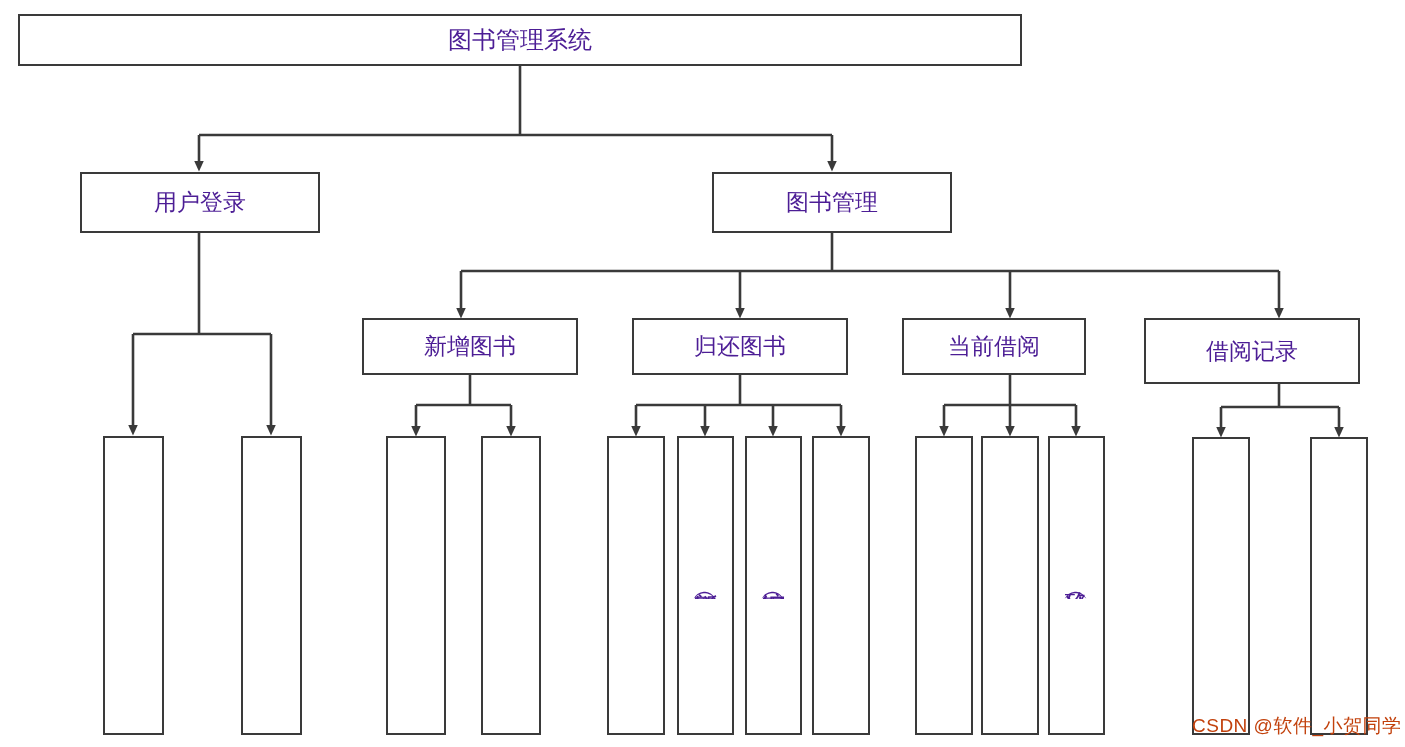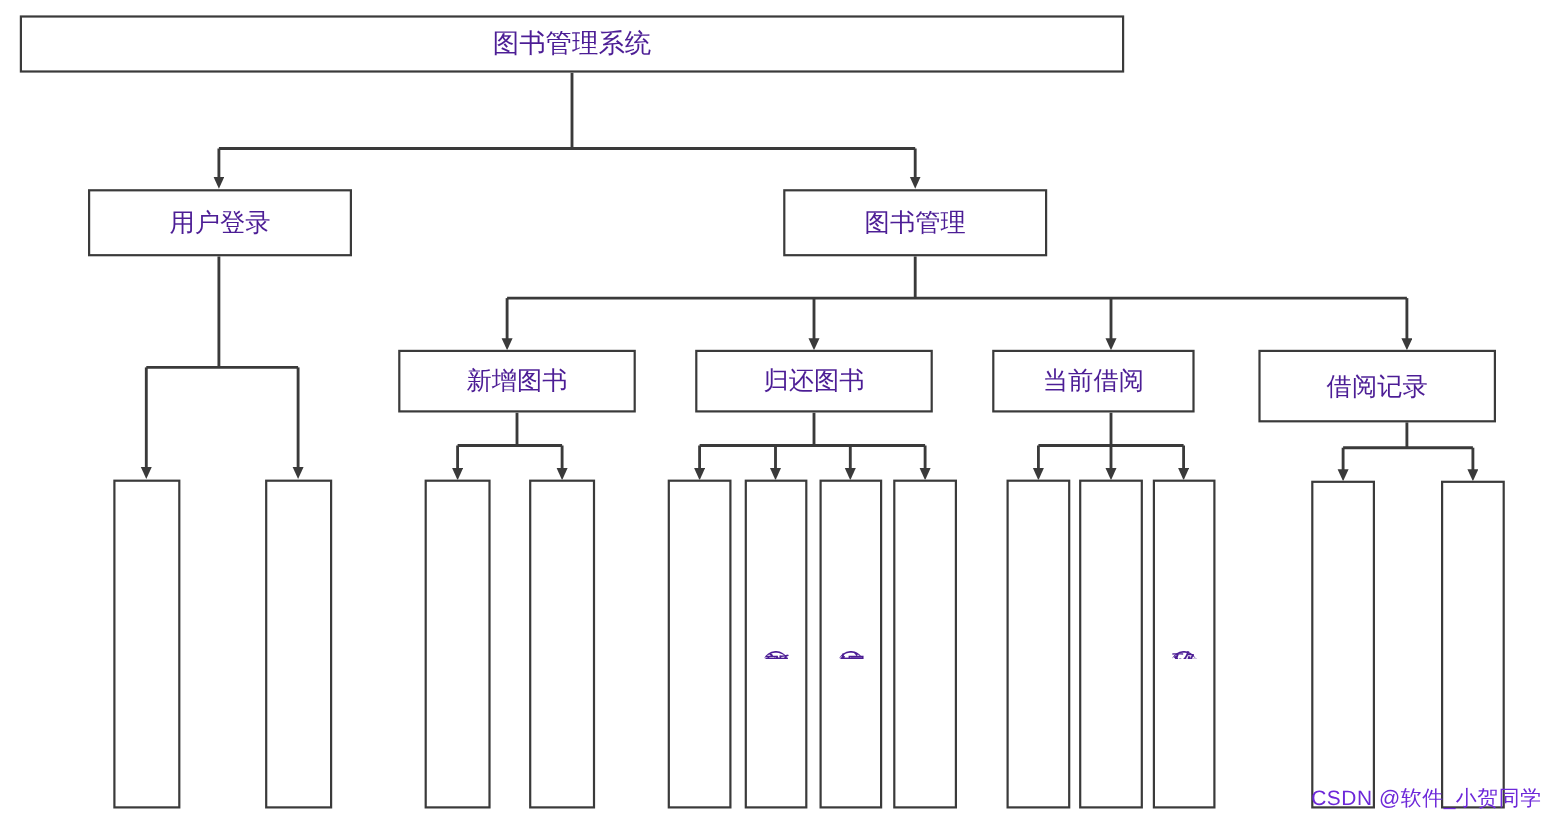--- a/index.html
+++ b/index.html
@@ -14,21 +14,21 @@
   .node .lbl{display:block;text-align:center;line-height:1.15;}
 
   .node.h{font-size:23px;}
   .node.root{font-size:24px;}
 
   .node.v{padding:6px 2px;}
   .node.v .lbl{writing-mode:vertical-rl;text-orientation:upright;
                font-size:25px;letter-spacing:3px;line-height:1.0;
                max-height:282px;overflow:hidden;}
 
-  #watermark{position:absolute;color:#6d28d9;font-size:19px;white-space:nowrap;
+  #watermark{position:absolute;color:#c2410c;font-size:19px;white-space:nowrap;
              letter-spacing:0.5px;}
 </style>
 </head>
 <body>
 
 <div id="canvas">
 
   <svg class="lines" viewBox="0 0 1405 747" xmlns="http://www.w3.org/2000/svg">
     <defs>
       <marker id="ar" markerWidth="12" markerHeight="12" refX="1.5" refY="5" orient="auto" markerUnits="userSpaceOnUse">

